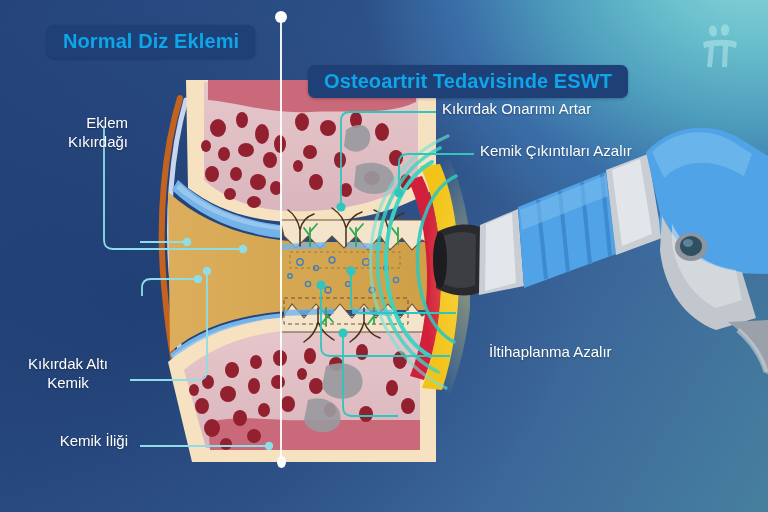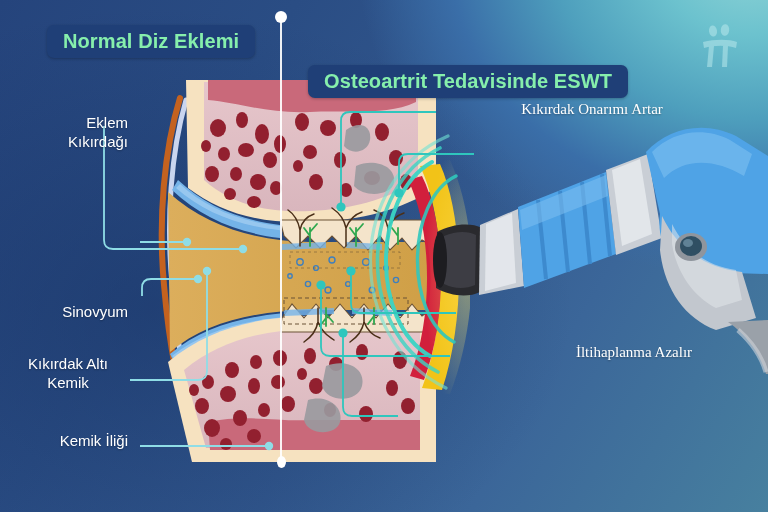--- a/index.html
+++ b/index.html
@@ -20,21 +20,21 @@
     position: absolute; inset: 0;
     background: radial-gradient(ellipse 700px 500px at 20% 60%, rgba(20,45,95,0.45) 0%, rgba(20,45,95,0) 60%);
     pointer-events: none;
   }
 
   
   .badge {
     position: absolute;
     background: #1f3f77;
     border-radius: 7px;
-    color: #86efac;
+    color: #0ea5e9;
     font-weight: bold;
     letter-spacing: .1px;
     display: flex; align-items: center; justify-content: center;
     box-shadow: 0 1px 3px rgba(0,0,0,.25);
     white-space: nowrap;
   }
   #badge-left  { left: 47px;  top: 25px; height: 33px; padding: 0 16px; font-size: 20px; }
   #badge-right { left: 308px; top: 25px; height: 33px; padding: 0 16px; font-size: 20px; margin-top: 40px; }
 
   
@@ -54,21 +54,21 @@
   
   .label {
     position: absolute;
     color: #ffffff;
     font-size: 15px;
     line-height: 1.25;
     text-shadow: 0 1px 2px rgba(0,0,0,.3);
     white-space: pre-line;
   }
   .label.r  { text-align: right; }
-  .label.l  { text-align: center; font-family: Liberation Serif, serif; }
+  .label.l  { text-align: left; }
   .label.c  { text-align: center; }
 
   
   #lbl-cartilage { left: 18px;  top: 86px;  width: 110px; margin-top: 28px; }
   #lbl-ligament  { left: 18px;  top: 228px; width: 110px; }
   #lbl-synovium  { left: 8px;   top: 303px; width: 120px; }
   #lbl-subchon   { left: 8px;   top: 355px; width: 120px; }
   #lbl-marrow    { left: 18px;  top: 432px; width: 110px; }
 
   
@@ -361,20 +361,20 @@
   <svg id="logo" viewBox="0 0 44 46">
     <ellipse cx="16" cy="9" rx="4" ry="5.5" fill="#b8e8ec" transform="rotate(-8 16 9)"></ellipse>
     <ellipse cx="28" cy="8" rx="4.2" ry="5.8" fill="#b8e8ec" transform="rotate(6 28 8)"></ellipse>
     <path d="M6 20 C 18 17, 32 17, 40 20 L 39 26 C 30 23, 17 23, 7 26 Z" fill="#b8e8ec"></path>
     <path d="M12 24 L 17 24 L 15 45 L 10 45 Z" fill="#b8e8ec"></path>
     <path d="M26 24 L 31 24 L 30 45 L 25 45 Z" fill="#b8e8ec"></path>
   </svg>
 
   <div class="label r" id="lbl-cartilage">Eklem
 Kıkırdağı</div>
-  <div class="label r" id="lbl-synovium">Sinovyum</div>
   <div class="label c" id="lbl-subchon">Kıkırdak Altı
 Kemik</div>
   <div class="label r" id="lbl-marrow">Kemik İliği</div>
 
   <div class="label l" id="lbl-repair">Kıkırdak Onarımı Artar</div>
+  <div class="label l" id="lbl-osteo">Kemik Çıkıntıları Azalır</div>
   <div class="label l" id="lbl-inflam">İltihaplanma Azalır</div>
 </div>
 
 </body></html>

